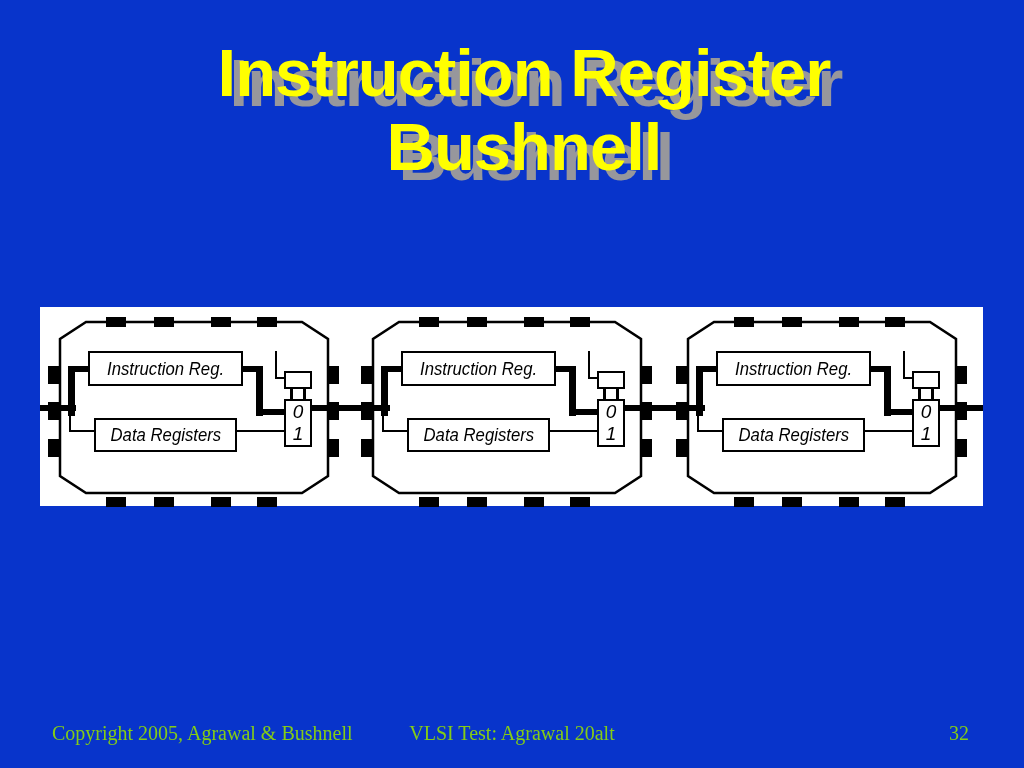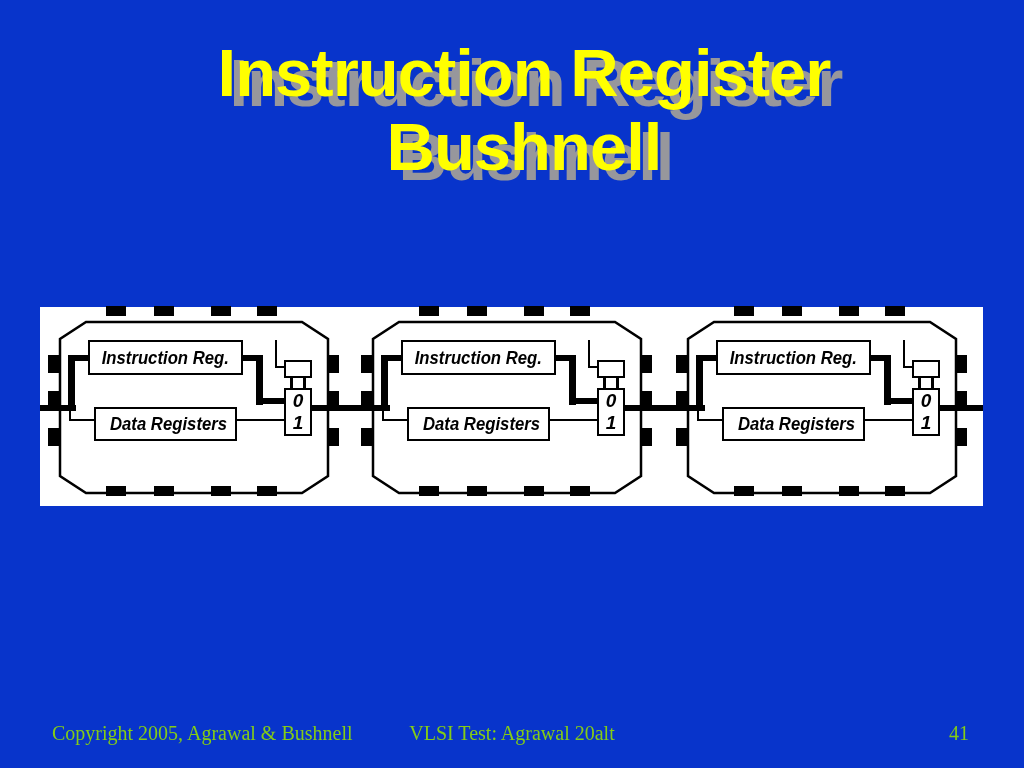--- a/index.html
+++ b/index.html
@@ -18,21 +18,21 @@
     font-size:67px;line-height:74px;letter-spacing:-1px;
     color:#ffff00;
     text-shadow:12px 10px 0 #97979c;
   }
   
   .panel{
     position:absolute;left:40px;top:307px;width:943px;height:199px;
     background:#ffffff;
   }
   .panel svg{position:absolute;left:0;top:0;}
-  .chip{position:absolute;top:8px;width:280px;height:181px;font-weight:bold;}
+  .chip{position:absolute;top:19px;width:280px;height:181px;}
   .w{position:absolute;background:#000000;}
   .chain{position:absolute;top:98px;height:6px;background:#000000;}
   .pad{position:absolute;background:#000000;}
   .box{
     position:absolute;background:#ffffff;border:2px solid #000000;
     display:flex;align-items:center;justify-content:center;
   }
   .boxlbl{
     font-family:"Liberation Sans",sans-serif;
     font-style:italic;font-size:19px;color:#000000;
@@ -46,21 +46,21 @@
   .mxi {left:196px;top:83px; width:32px; height:6px;}
   .thd {left:9px;  top:88px; width:2px;  height:18px;}
   .dri {left:9px;  top:104px;width:26px; height:2px;}
   .dro {left:177px;top:104px;width:49px; height:2px;}
   .selv{left:215px;top:25px; width:2px;  height:28px;}
   .selh{left:215px;top:51px; width:11px; height:2px;}
   .neckl{left:230px;top:62px;width:3px;  height:12px;}
   .neckr{left:243px;top:62px;width:3px;  height:12px;}
   
   .irbox {left:28px; top:25px;width:151px;height:31px;}
-  .drbox {left:34px; top:92px;width:139px;height:30px;justify-content:flex-end;}
+  .drbox {left:34px; top:92px;width:139px;height:30px;}
   .selbox{left:224px;top:45px;width:24px; height:14px;}
   .mux{
     left:224px;top:73px;width:24px;height:44px;
     flex-direction:column;justify-content:space-around;align-items:center;
   }
   .muxd{
     font-family:"Liberation Sans",sans-serif;
     font-style:italic;font-size:19px;line-height:20px;color:#000000;
   }
   
@@ -221,16 +221,16 @@
 
     <div class="chain" style="left:0;width:36px"></div>
     <div class="chain" style="left:270px;width:80px"></div>
     <div class="chain" style="left:583px;width:82px"></div>
     <div class="chain" style="left:898px;width:45px"></div>
   </div>
 
   <div class="footer">
     <span class="f-left">Copyright 2005, Agrawal &amp; Bushnell</span>
     <span class="f-center">VLSI Test: Agrawal 20alt</span>
-    <span class="f-right">41</span>
+    <span class="f-right">32</span>
   </div>
 
 </div>
 
 </body></html>

